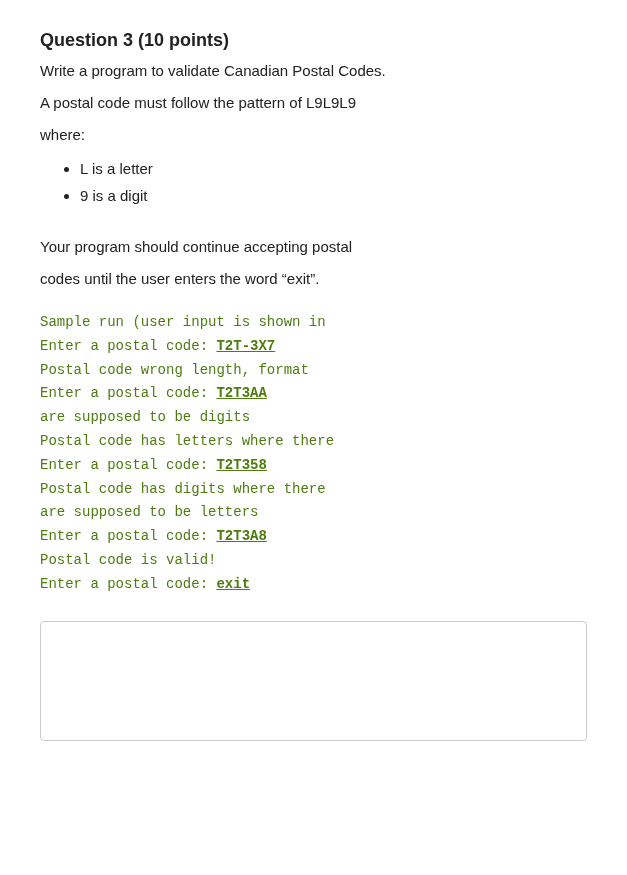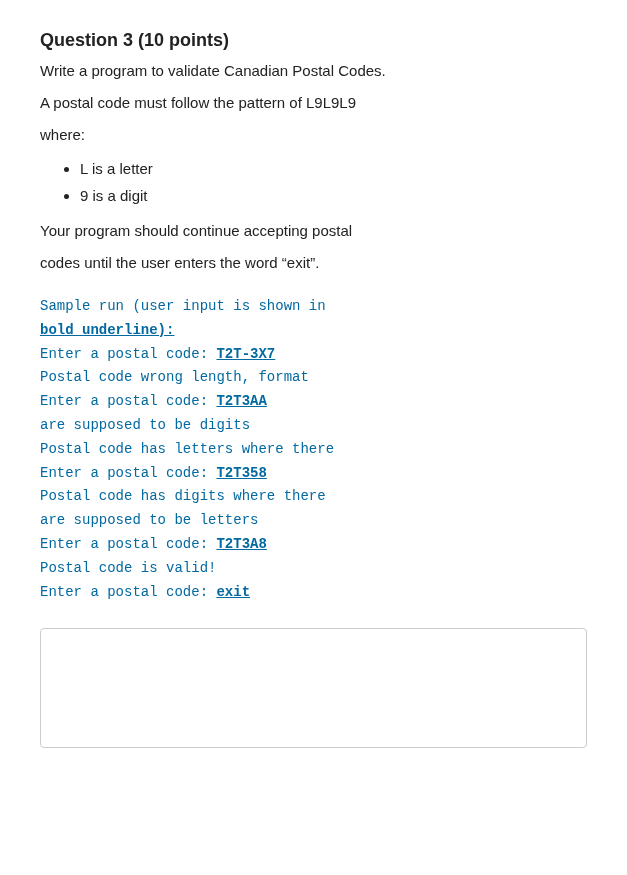--- a/index.html
+++ b/index.html
@@ -25,31 +25,31 @@
 
     .description {
       font-size: 15px;
       line-height: 1.6;
       margin-bottom: 8px;
     }
 
     .bullet-list {
       list-style: disc;
       margin-left: 40px;
-      margin-bottom: 10px;
+      margin-bottom: 26px;
       font-size: 15px;
       line-height: 1.8;
     }
 
     .sample-run-section {
       margin-top: 20px;
       font-family: 'Courier New', Courier, monospace;
       font-size: 14px;
       line-height: 1.7;
-      color: #0369a1;
+      color: #4d7c0f;
     }
 
     .sample-run-section .bold-underline {
       font-weight: bold;
       text-decoration: underline;
     }
 
     .user-input {
       font-weight: bold;
       text-decoration: underline;
@@ -77,23 +77,20 @@
   <li>L is a letter</li>
   <li>9 is a digit</li>
 </ul>
 
 <p class="description">Your program should continue accepting postal</p>
 <p class="description" style="margin-bottom:16px;">codes until the user enters the word “exit”.</p>
 
 <div class="sample-run-section">
   <div>
     <span>Sample run (user input is shown in</span>
-  </div>
-  <div>
-    <span class="bold-underline">bold underline):</span>
   </div>
 
   <div>
     <span>Enter a postal code: </span><span class="user-input">T2T-3X7</span>
   </div>
 
   <div>
     <span>Postal code wrong length, format</span>
   </div>
 

